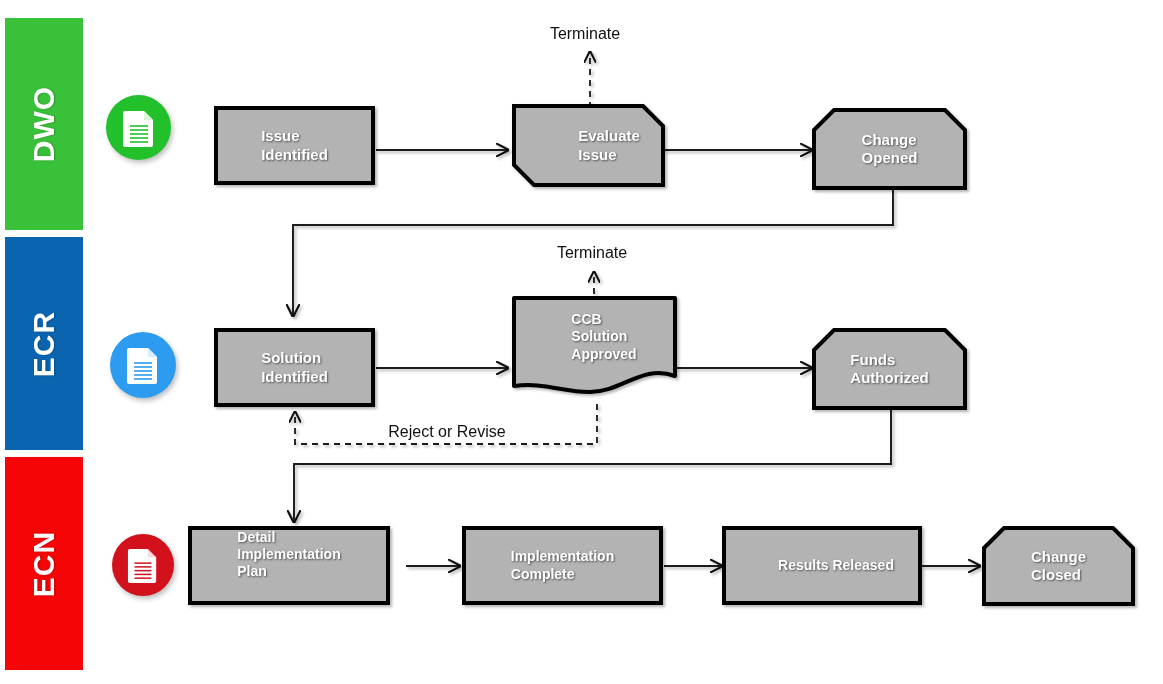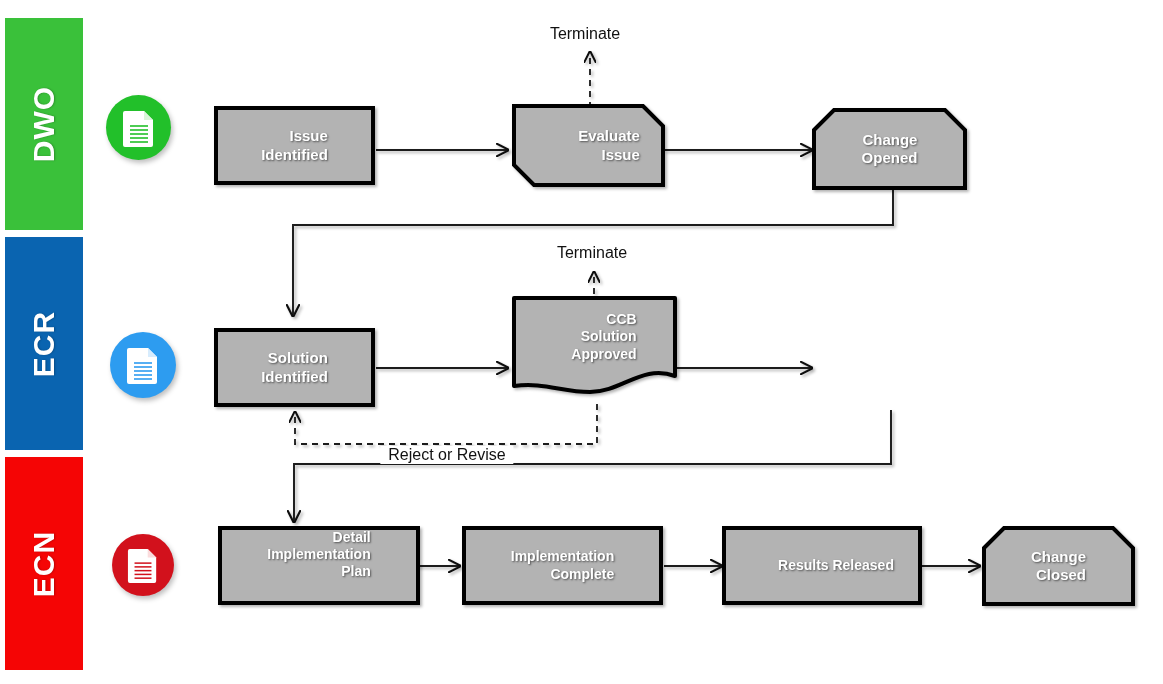--- a/index.html
+++ b/index.html
@@ -58,21 +58,21 @@
   }
   .node-label {
     position: absolute;
     left: 0;
     top: 0;
     width: 100%;
     height: 100%;
     display: flex;
     align-items: center;
     justify-content: center;
-    text-align: right;
+    text-align: left;
     color: #ffffff;
     font-weight: bold;
     font-size: 15px;
     line-height: 1.22;
     text-shadow: 1px 1px 2px rgba(0,0,0,0.55);
     white-space: pre-line;
     pointer-events: none;
     padding: 0 6px;
     box-sizing: border-box;
   }
@@ -230,22 +230,29 @@
 
   <div class="node" style="left:512px; top:296px; width:184px; height:100px;">
     <svg width="166" height="100" viewBox="0 0 166 100">
       <path d="M 2 2 L 163 2 L 163 80 C 130 68 110 96 78 96 C 50 96 32 86 2 90 Z" fill="#b3b3b3" stroke="#000000" stroke-width="4" stroke-linejoin="round" filter="url(#softshadow)"></path>
     </svg>
     <div class="node-label small" style="height:82px;">CCB
 Solution
 Approved</div>
   </div>
 
-
-  <div class="node" style="left:218px; top:526px; width:202px; height:57px;">
+  <div class="node" style="left:812px; top:328px; width:155px; height:82px;">
+    <svg width="155" height="82" viewBox="0 0 155 82">
+      <path d="M 2 22 L 22 2 L 133 2 L 153 22 L 153 80 L 2 80 Z" fill="#b3b3b3" stroke="#000000" stroke-width="4" stroke-linejoin="miter" filter="url(#softshadow)"></path>
+    </svg>
+    <div class="node-label">Funds
+Authorized</div>
+  </div>
+
+  <div class="node" style="left:188px; top:526px; width:202px; height:57px;">
     <svg width="202" height="79" viewBox="0 0 202 79">
       <rect x="2" y="2" width="198" height="75" fill="#b3b3b3" stroke="#000000" stroke-width="4" filter="url(#softshadow)"></rect>
     </svg>
     <div class="node-label small">Detail
 Implementation
 Plan</div>
   </div>
 
   <div class="node" style="left:462px; top:526px; width:201px; height:79px;">
     <svg width="201" height="79" viewBox="0 0 201 79">
@@ -267,15 +274,15 @@
       <path d="M 2 22 L 22 2 L 131 2 L 151 22 L 151 78 L 2 78 Z" fill="#b3b3b3" stroke="#000000" stroke-width="4" stroke-linejoin="miter" filter="url(#softshadow)"></path>
     </svg>
     <div class="node-label">Change
 Closed</div>
   </div>
 
   <div class="anno centered" style="left:585px; top:25px;">Terminate</div>
 
   <div class="anno centered" style="left:592px; top:244px;">Terminate</div>
 
-  <div class="anno centered" style="left:447px; top:446px; background:#ffffff; padding:0 8px;">Reject or Revise</div>
+  <div class="anno centered" style="left:447px; top:423px; background:#ffffff; padding:0 8px;">Reject or Revise</div>
 
 </div>
 
 </body></html>

